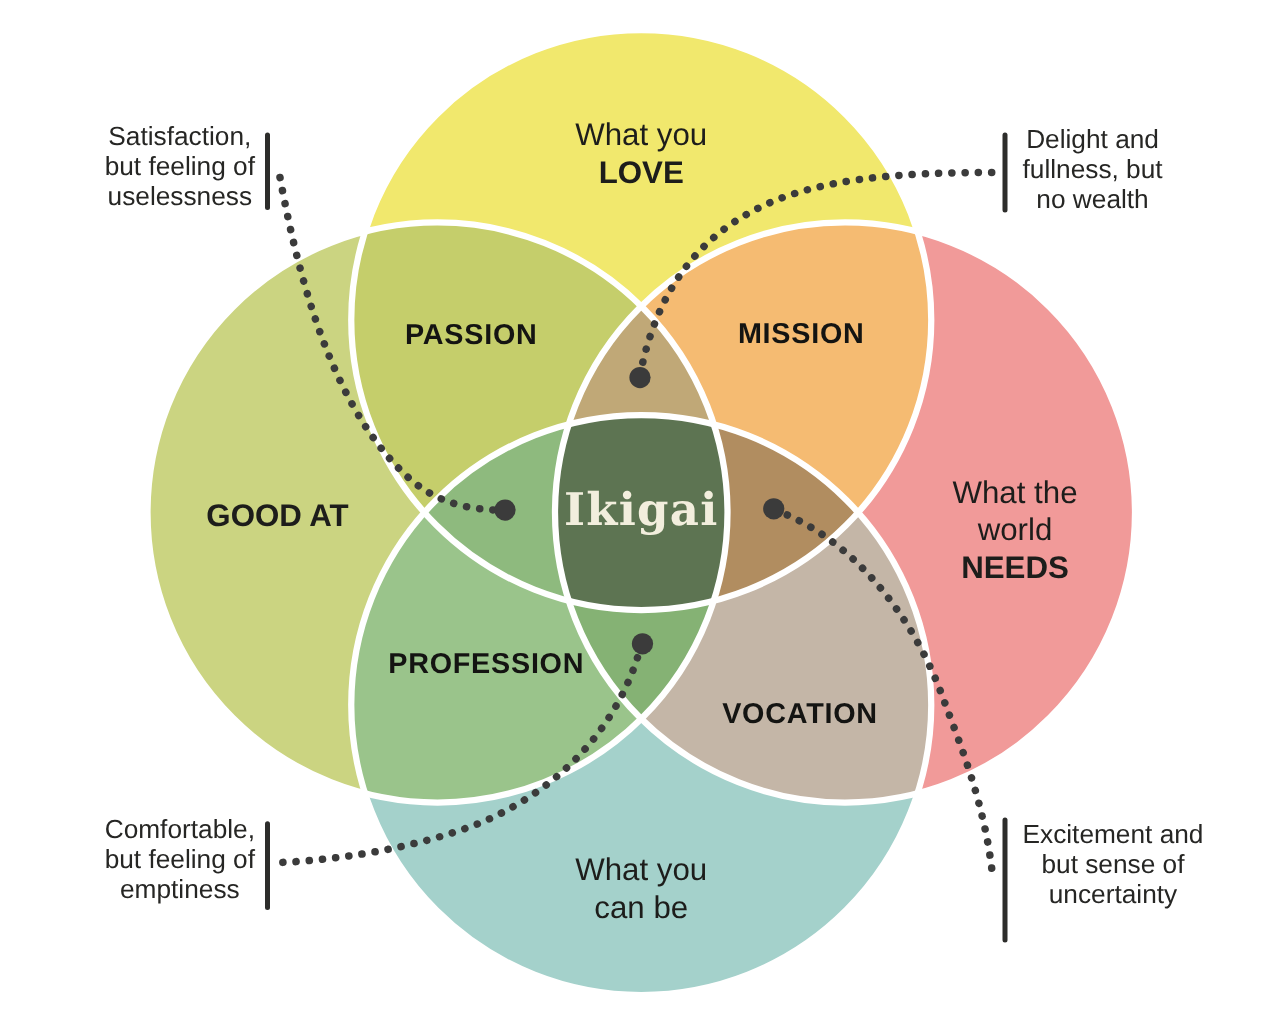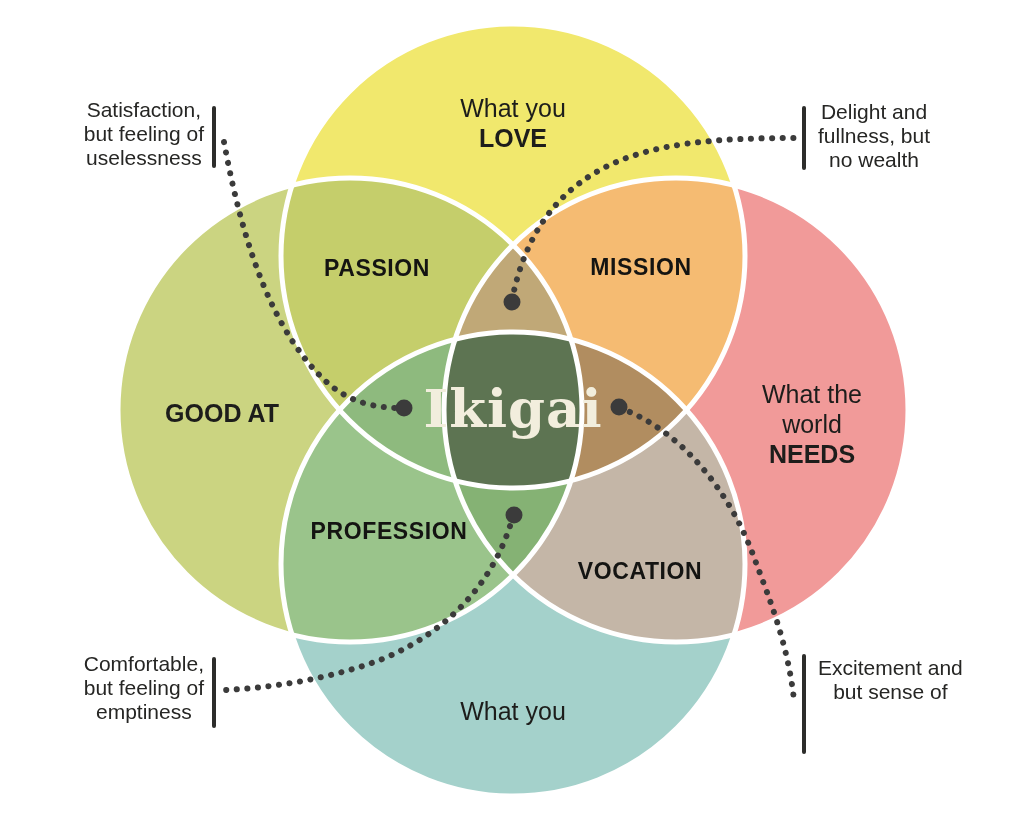--- a/index.html
+++ b/index.html
@@ -22,21 +22,21 @@
   .olabel {
     position:absolute; transform:translate(-50%,-50%);
     font-weight:800; font-size:23px; letter-spacing:0.6px;
     color:#141412; white-space:nowrap;
   }
 
   
   .ikigai {
     position:absolute; left:513px; top:408px; transform:translate(-50%,-50%);
     font-family:"DejaVu Serif", serif; font-weight:700;
-    font-size:53px; letter-spacing:1px; color:#f2eedd; white-space:nowrap;
+    font-size:36px; letter-spacing:1px; color:#f2eedd; white-space:nowrap;
   }
 
   
   .ann {
     position:absolute; font-size:21px; line-height:24px; color:#262624;
     white-space:nowrap;
     text-align:center;
   }
   .ann.right-align { }
   .bar {
@@ -142,20 +142,21 @@
   </div>
 
   <div class="clabel" style="left:812px; top:424px;">
     <div>What the</div>
     <div>world</div>
     <div class="bold">NEEDS</div>
   </div>
 
   <div class="clabel" style="left:513px; top:711px;">
     <div>What you</div>
+    <div>can be</div>
   </div>
 
   <div class="olabel" style="left:377px; top:268px;">PASSION</div>
   <div class="olabel" style="left:641px; top:267px;">MISSION</div>
   <div class="olabel" style="left:377px; top:531px;margin-left:12px;">PROFESSION</div>
   <div class="olabel" style="left:640px; top:531px;margin-top:40px;">VOCATION</div>
 
   <div class="ikigai">Ikigai</div>
 
   <div class="ann right-align" style="right:820px; top:98px;">
@@ -175,16 +176,17 @@
   <div class="ann right-align" style="right:820px; top:652px;">
     <div>Comfortable,</div>
     <div>but feeling of</div>
     <div>emptiness</div>
   </div>
   <div class="bar" style="left:212px; top:657px; height:71px;"></div>
 
   <div class="ann" style="left:818px; top:656px;">
     <div>Excitement and</div>
     <div>but sense of</div>
+    <div>uncertainty</div>
   </div>
   <div class="bar" style="left:802px; top:654px; height:100px;"></div>
 
 </div>
 
 </body></html>

